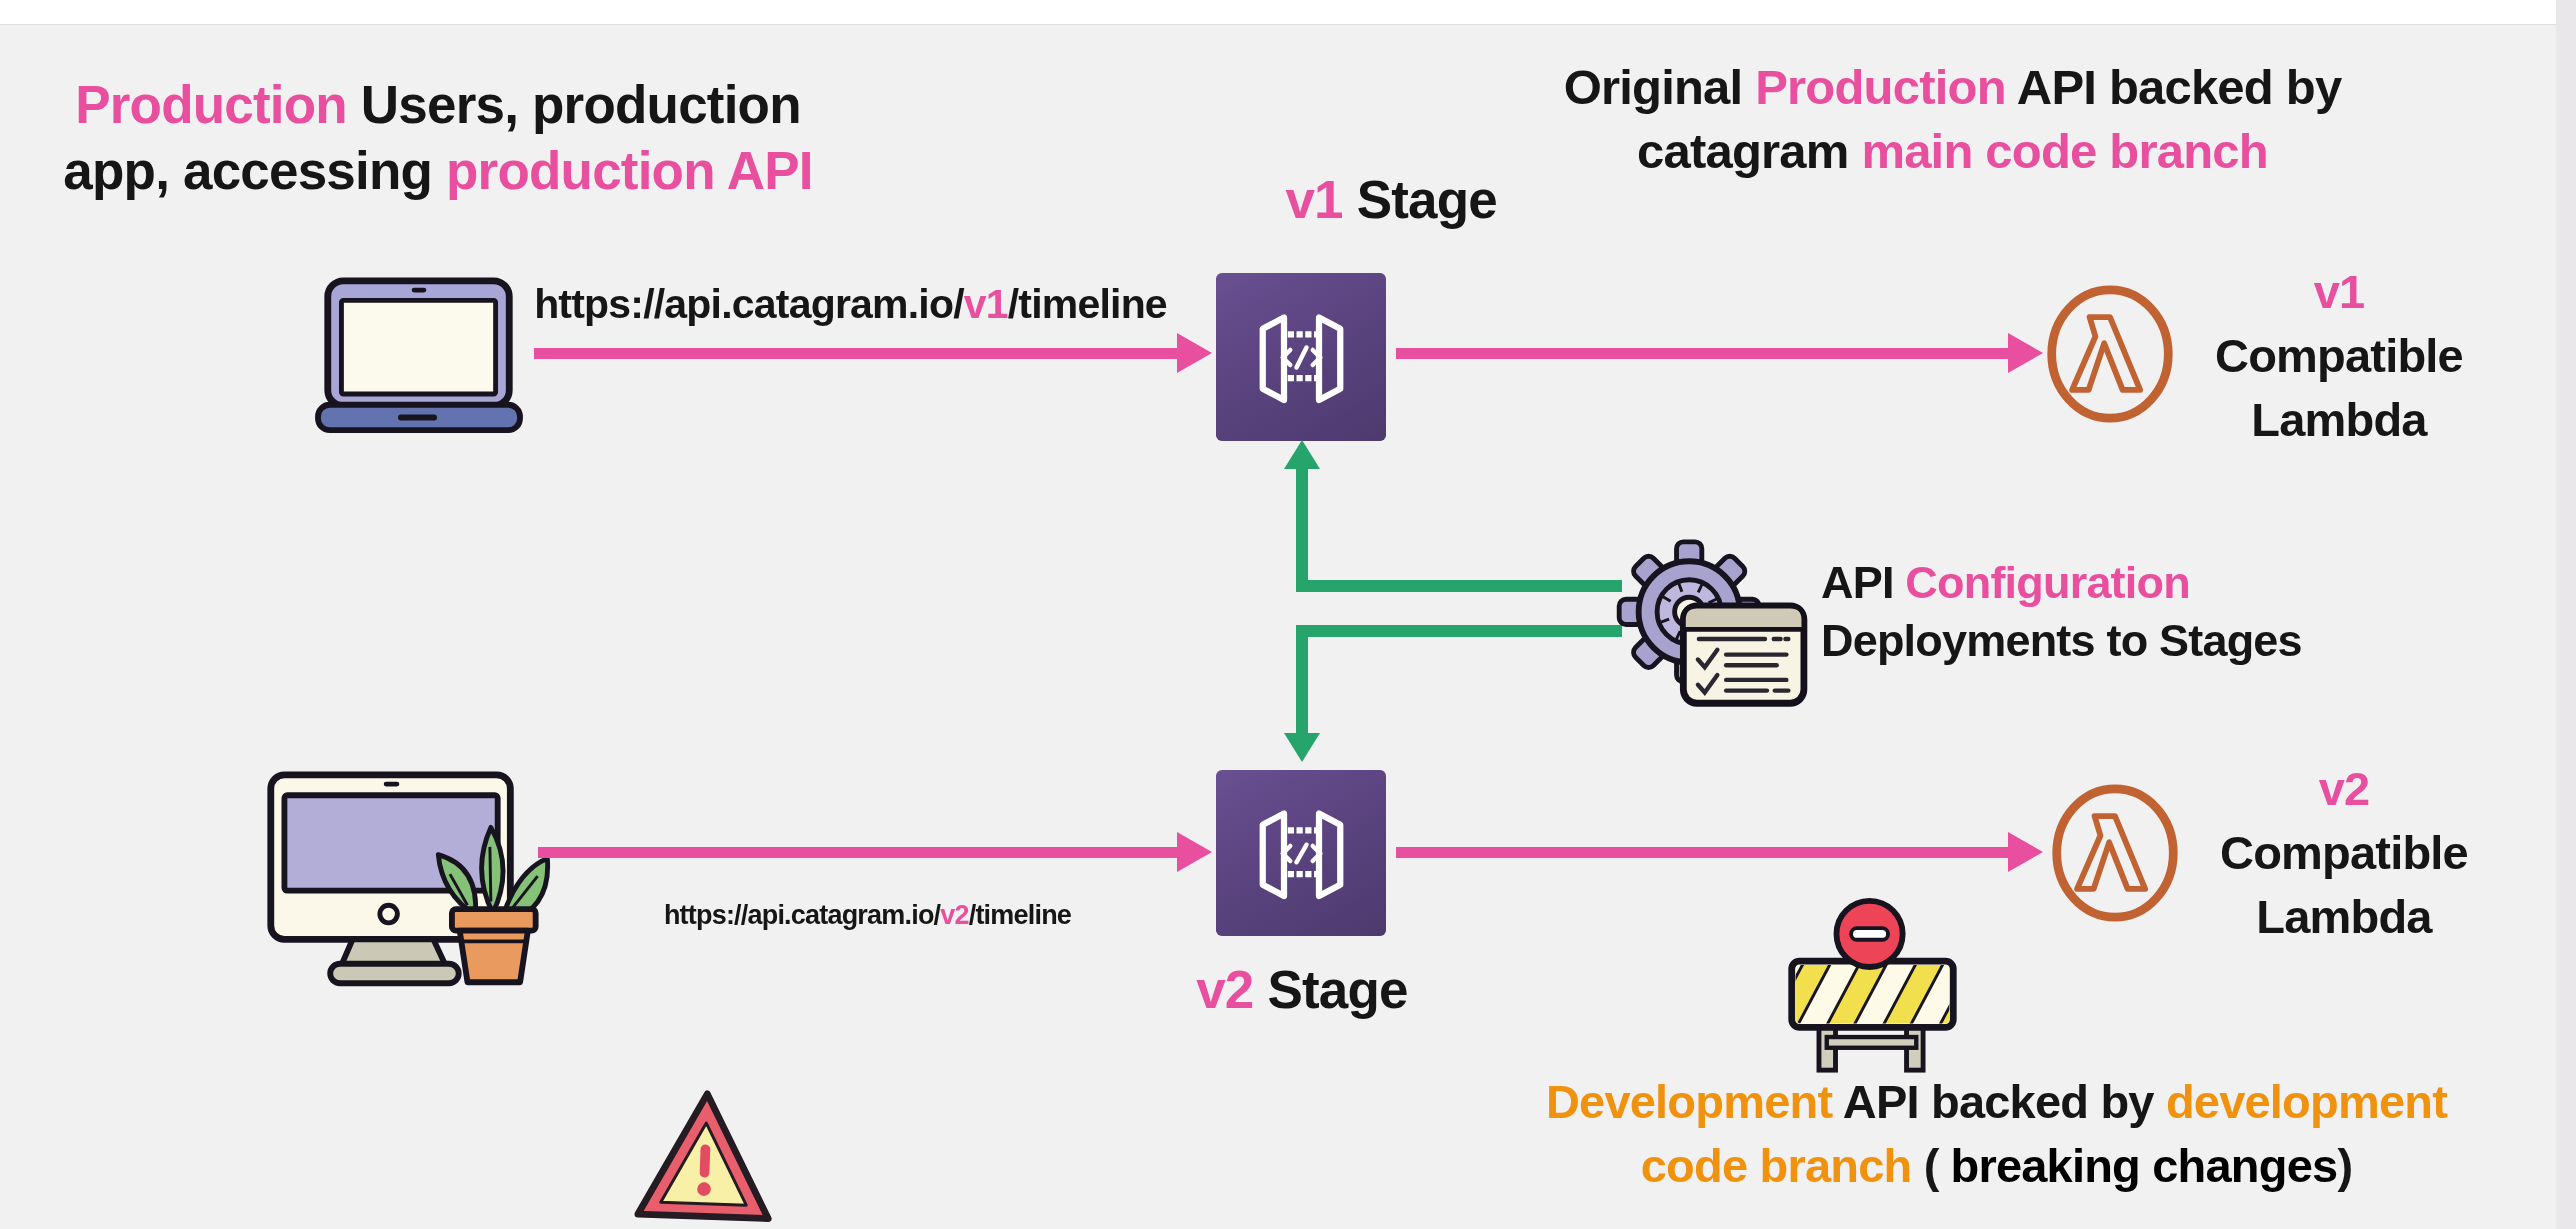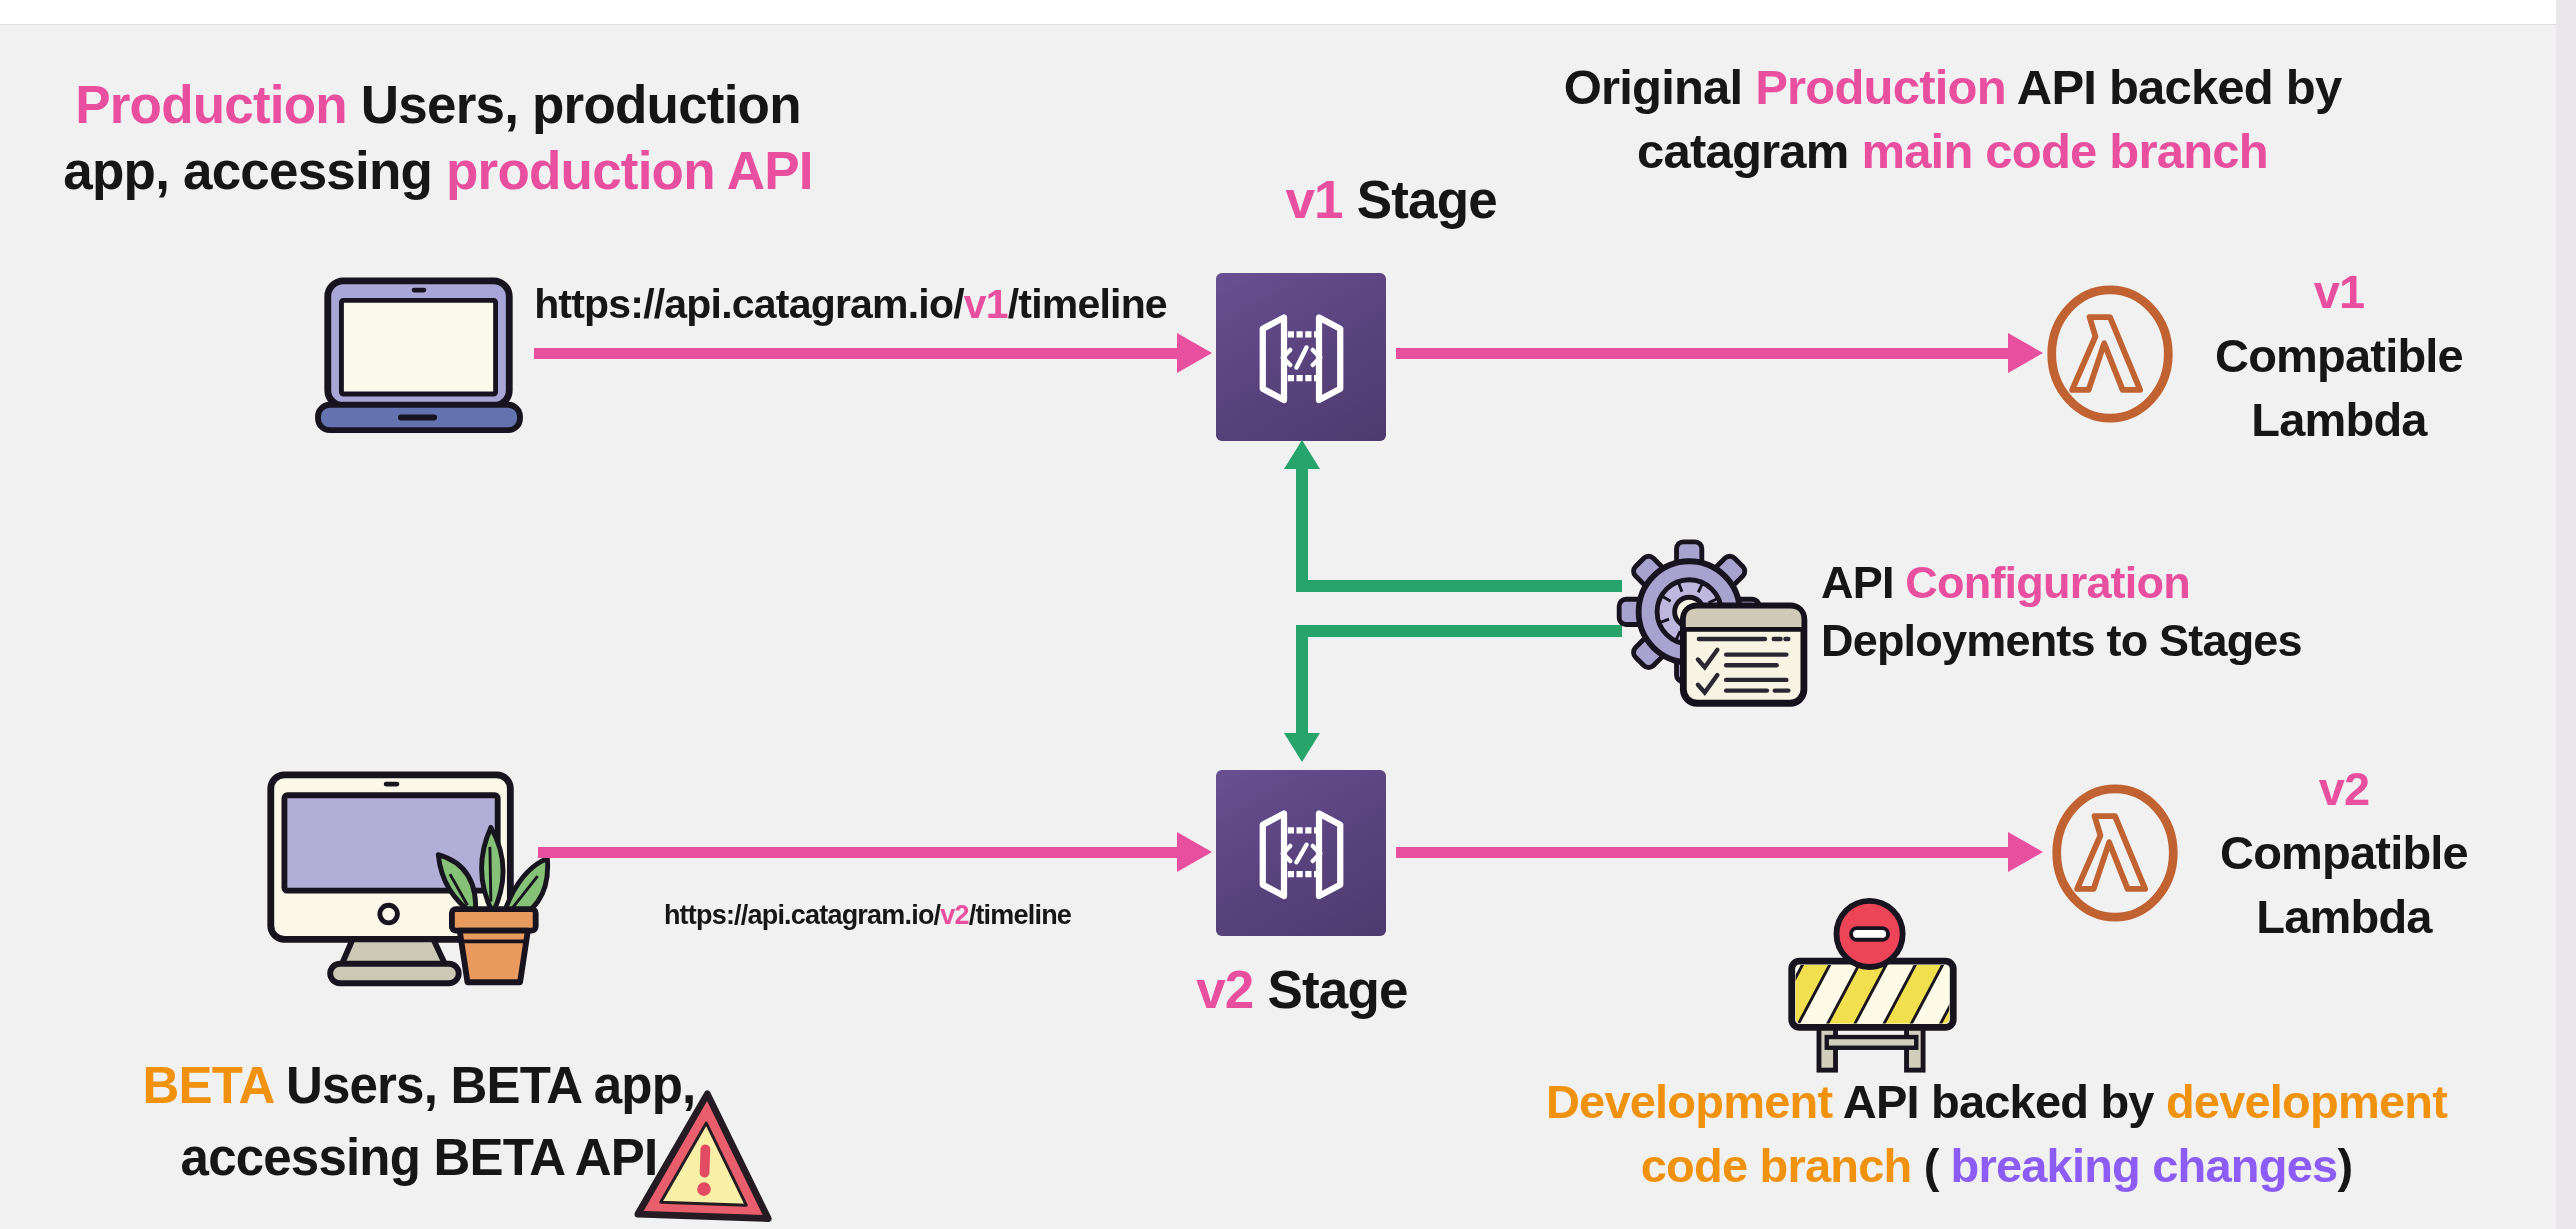--- a/index.html
+++ b/index.html
@@ -9,21 +9,21 @@
     font-family:"Liberation Sans",sans-serif;
     color:#161616;
   }
   .topband{position:absolute;left:0;top:0;width:100%;height:24.4px;background:#ffffff;border-bottom:1.9px solid #e0dee0;}
 
   
   .note{position:absolute;font-weight:700;text-align:center;letter-spacing:-0.8px;white-space:nowrap;color:#161616;}
   .note .line{display:block;}
   .pink{color:#e84f9e;}
   .orange{color:#f0920e;}
-  .darkred{color:#8b5cf6;margin-left:12px;}
+  .darkred{color:#000000;margin-left:12px;}
   .n-prod   {left:58px;  top:72px;  width:760px; font-size:53px;line-height:66px;}
   .n-orig   {left:1514px;top:55px;  width:877px; font-size:49px;line-height:64px;}
   .n-url1   {left:412px; top:282px; width:877px; font-size:41px;line-height:45px;}
   .n-stage1 {left:1107px;top:171px; width:390px; font-size:53px;line-height:58px;text-align:right;}
   .n-lam1   {left:2144px;top:260px; width:390px; font-size:47px;line-height:64px;}
   .n-config {left:1821px;top:554px; width:702px; font-size:45px;line-height:58px;text-align:left;}
   .n-url2   {left:429px; top:893px; width:877px; font-size:27px;line-height:45px;}
   .n-stage2 {left:1107px;top:961px; width:390px; font-size:53px;line-height:58px;}
   .n-lam2   {left:2149px;top:757px; width:390px; font-size:47px;line-height:64px;}
   .n-beta   {left:78px;  top:1050px;width:682px; font-size:51px;line-height:72px;}
@@ -270,24 +270,20 @@
       <ellipse cx="70" cy="75" rx="60" ry="66" fill="none" stroke="#c06231" stroke-width="9"></ellipse>
       <path d="M49 37 L70 37 L101 112 L83 112 L64 64 L48 112 L31 112 L55 57 Z" fill="none" stroke="#c06231" stroke-width="6" stroke-linejoin="round"></path>
     </svg>
   </div>
   <div class="note n-lam2">
     <span class="line pink">v2</span>
     <span class="line">Compatible</span>
     <span class="line">Lambda</span>
   </div>
 
-  <div class="note n-beta">
-    <span class="line"><span class="orange">BETA</span><span> Users, BETA app,</span></span>
-    <span class="line">accessing BETA API</span>
-  </div>
   <div class="icon i-warn">
     <svg width="146" height="141" viewBox="0 0 150 145">
       <path d="M75 6 L142 132 L8 132 Z" fill="#e85e6c" stroke="#241c22" stroke-width="7" stroke-linejoin="round"></path>
       <path d="M75 36 L119 119 L31 119 Z" fill="#f7f0a6" stroke="#241c22" stroke-width="3" stroke-linejoin="round"></path>
       <rect x="70" y="58" width="10" height="34" rx="5" fill="#e24b61"></rect>
       <circle cx="75" cy="104" r="7" fill="#e24b61"></circle>
     </svg>
   </div>
 
   <div class="icon i-barrier">

